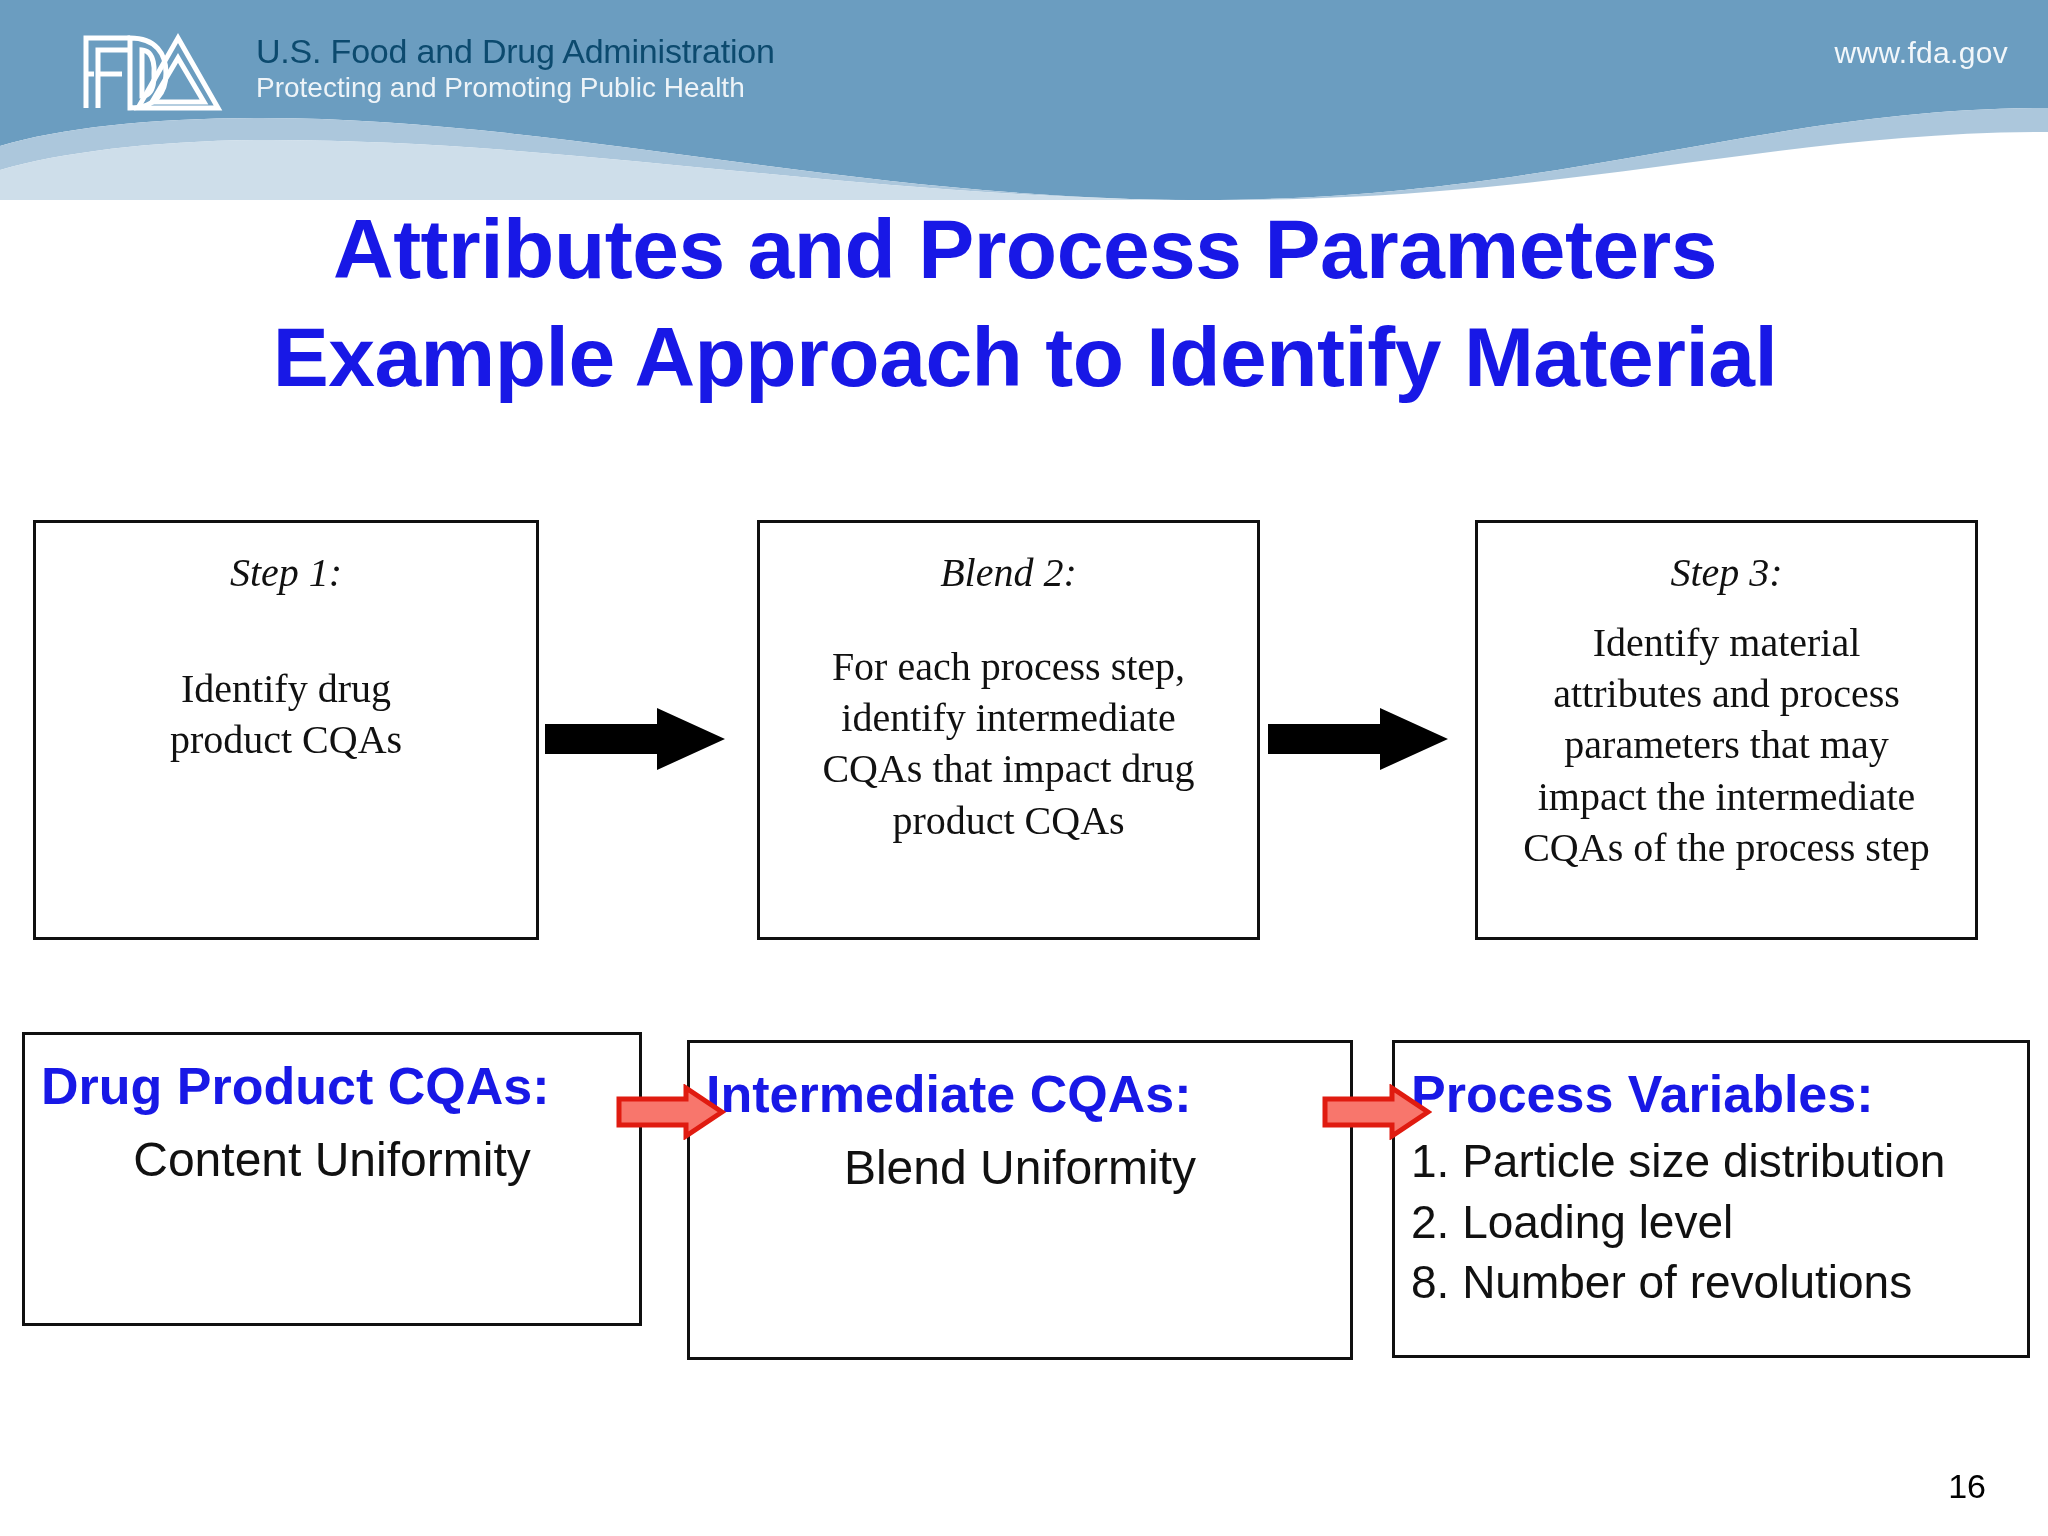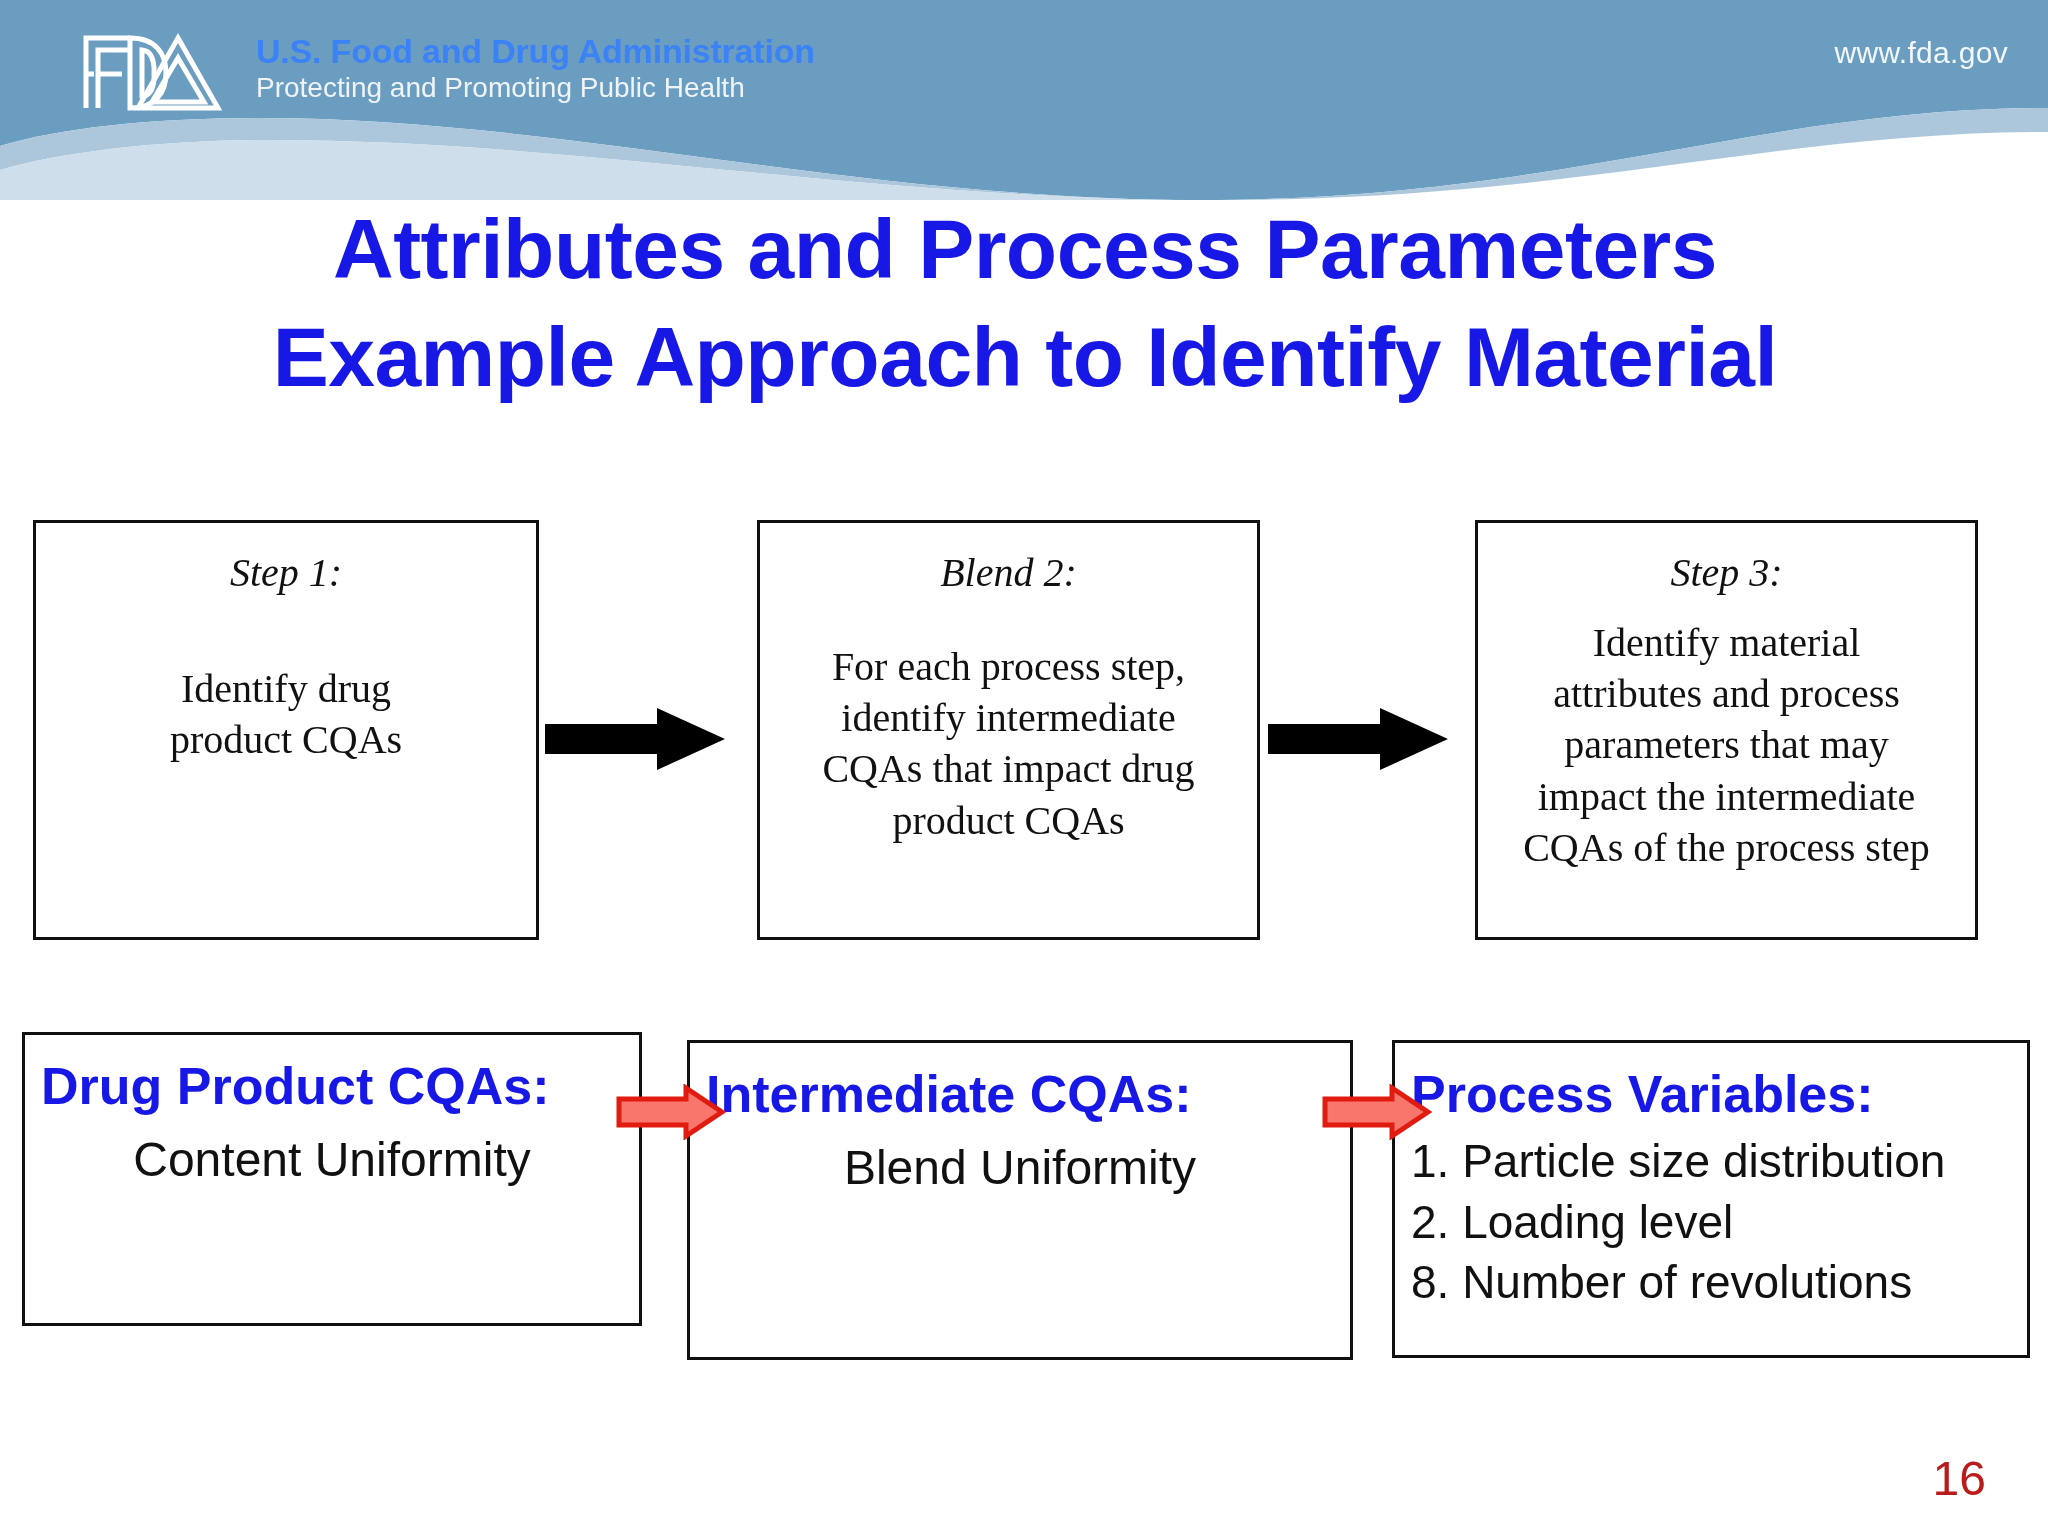--- a/index.html
+++ b/index.html
@@ -43,23 +43,23 @@
     width: 150px;
     height: 86px;
     flex: 0 0 auto;
   }
   .logo-text {
     margin-left: 28px;
     padding-top: 4px;
   }
   .agency-name {
     font-family: "Liberation Sans", sans-serif;
-    font-weight: bold;
+    font-weight: normal;
     font-size: 34px;
-    color: #3b82f6;
+    color: #0c4a6e;
     letter-spacing: -0.2px;
     line-height: 1.12;
     white-space: nowrap;
   }
   .agency-tag {
     font-family: "Liberation Sans", sans-serif;
     font-weight: normal;
     font-size: 28px;
     color: #eef4f8;
     line-height: 1.25;
@@ -202,22 +202,22 @@
   }
   #red-arrow-1 { left: 616px; }
   #red-arrow-2 { left: 1322px; }
 
   
   .page-number {
     position: absolute;
     right: 62px;
     bottom: 30px;
     font-family: "Liberation Sans", sans-serif;
-    font-size: 48px;
-    color: #b91c1c;
+    font-size: 34px;
+    color: #000000;
     margin-top: 40px;
   }
 </style>
 </head>
 <body>
 
 <div class="header">
   <svg class="header-svg" viewBox="0 0 2048 200" preserveAspectRatio="none">
     <rect x="0" y="0" width="2048" height="200" fill="#ffffff"></rect>
 

